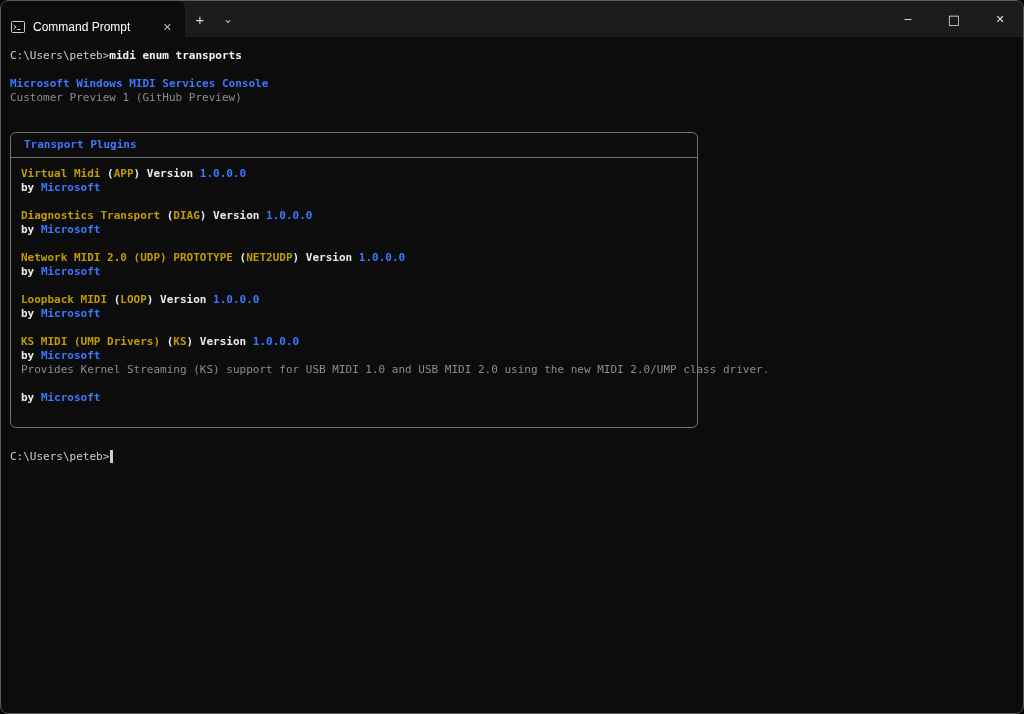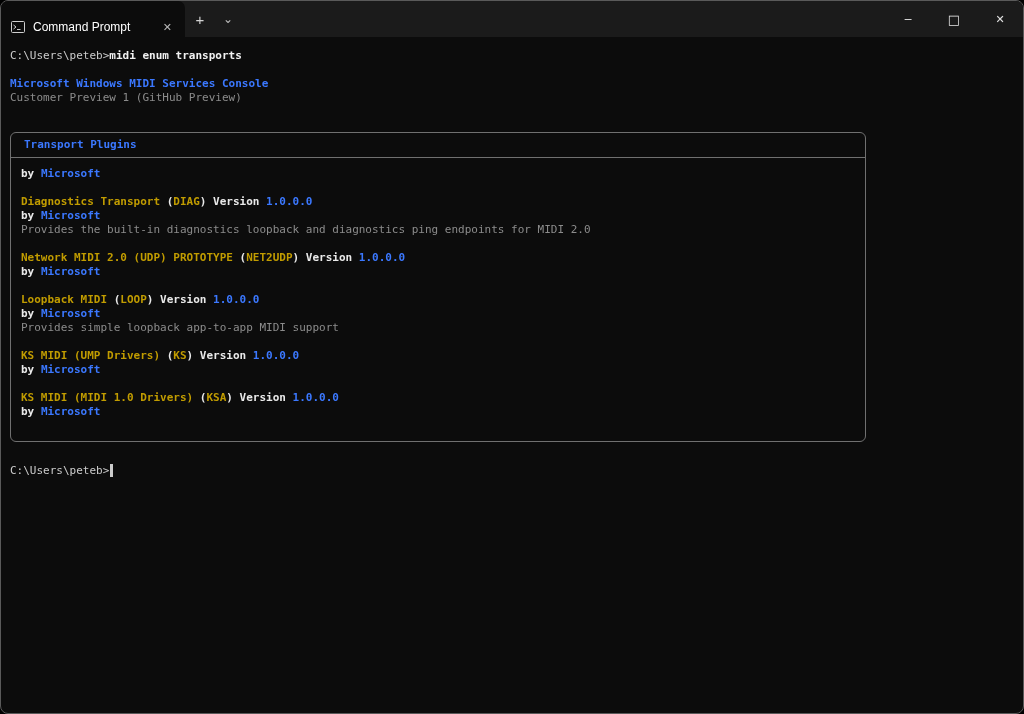--- a/index.html
+++ b/index.html
@@ -60,21 +60,21 @@
   .c-fg     { color: var(--fg, #CCCCCC); }
   .c-cmd    { color: #F2F2F2; font-weight: bold; }
   .c-blue   { color: var(--blue, #3B78FF); font-weight: bold; }
   .c-gray   { color: var(--gray, #8C8C8C); }
   .c-yellow { color: var(--yellow, #C19C00); font-weight: bold; }
   .c-white  { color: #EAEAEA; font-weight: bold; }
 
   
   .box {
     margin-top: 13px;
-    width: 856px;
+    width: 688px;
     border: 1px solid var(--border, #707070);
     border-radius: 6px;
   }
   .box-header {
     padding: 5px 0 5px 13px;
     color: var(--blue, #3B78FF);
     font-weight: bold;
     border-bottom: 1px solid var(--border, #707070);
   }
   .box-body { padding: 9px 9px 22px 10px; }
@@ -118,37 +118,36 @@
         <div class="line"><span class="c-fg">C:\Users\peteb&gt;</span><span class="c-cmd">midi enum transports</span></div>
         <div class="line">&nbsp;</div>
         <div class="line"><span class="c-blue">Microsoft Windows MIDI Services Console</span></div>
         <div class="line"><span class="c-gray">Customer Preview 1 (GitHub Preview)</span></div>
         <div class="line">&nbsp;</div>
       </div>
 
     <div class="box">
       <div class="box-header">Transport Plugins</div>
       <div class="box-body" id="box-body">
+          <div class="line"><span class="c-yellow">Virtual Midi </span><span class="c-white">(</span><span class="c-yellow">APP</span><span class="c-white">) Version </span><span class="c-blue">1.0.0.0</span></div>
           <div class="line"><span class="c-white">by </span><span class="c-blue">Microsoft</span></div>
           <div class="line">&nbsp;</div>
           <div class="line"><span class="c-yellow">Diagnostics Transport </span><span class="c-white">(</span><span class="c-yellow">DIAG</span><span class="c-white">) Version </span><span class="c-blue">1.0.0.0</span></div>
           <div class="line"><span class="c-white">by </span><span class="c-blue">Microsoft</span></div>
-          <div class="line"><span class="c-gray">Provides the built-in diagnostics loopback and diagnostics ping endpoints for MIDI 2.0</span></div>
           <div class="line">&nbsp;</div>
           <div class="line"><span class="c-yellow">Network MIDI 2.0 (UDP) PROTOTYPE </span><span class="c-white">(</span><span class="c-yellow">NET2UDP</span><span class="c-white">) Version </span><span class="c-blue">1.0.0.0</span></div>
           <div class="line"><span class="c-white">by </span><span class="c-blue">Microsoft</span></div>
           <div class="line">&nbsp;</div>
           <div class="line"><span class="c-yellow">Loopback MIDI </span><span class="c-white">(</span><span class="c-yellow">LOOP</span><span class="c-white">) Version </span><span class="c-blue">1.0.0.0</span></div>
           <div class="line"><span class="c-white">by </span><span class="c-blue">Microsoft</span></div>
-          <div class="line"><span class="c-gray">Provides simple loopback app-to-app MIDI support</span></div>
           <div class="line">&nbsp;</div>
           <div class="line"><span class="c-yellow">KS MIDI (UMP Drivers) </span><span class="c-white">(</span><span class="c-yellow">KS</span><span class="c-white">) Version </span><span class="c-blue">1.0.0.0</span></div>
           <div class="line"><span class="c-white">by </span><span class="c-blue">Microsoft</span></div>
+          <div class="line"><span class="c-gray">Provides Kernel Streaming (KS) support for USB MIDI 1.0 and USB MIDI 2.0 using the new MIDI 2.0/UMP class driver.</span></div>
           <div class="line">&nbsp;</div>
-          <div class="line"><span class="c-yellow">KS MIDI (MIDI 1.0 Drivers) </span><span class="c-white">(</span><span class="c-yellow">KSA</span><span class="c-white">) Version </span><span class="c-blue">1.0.0.0</span></div>
           <div class="line"><span class="c-white">by </span><span class="c-blue">Microsoft</span></div>
         </div>
     </div>
 
     <div class="prompt-line"><span>C:\Users\peteb&gt;</span><span class="cursor"></span></div>
   </div>
 
 </div>
 
 </body></html>

